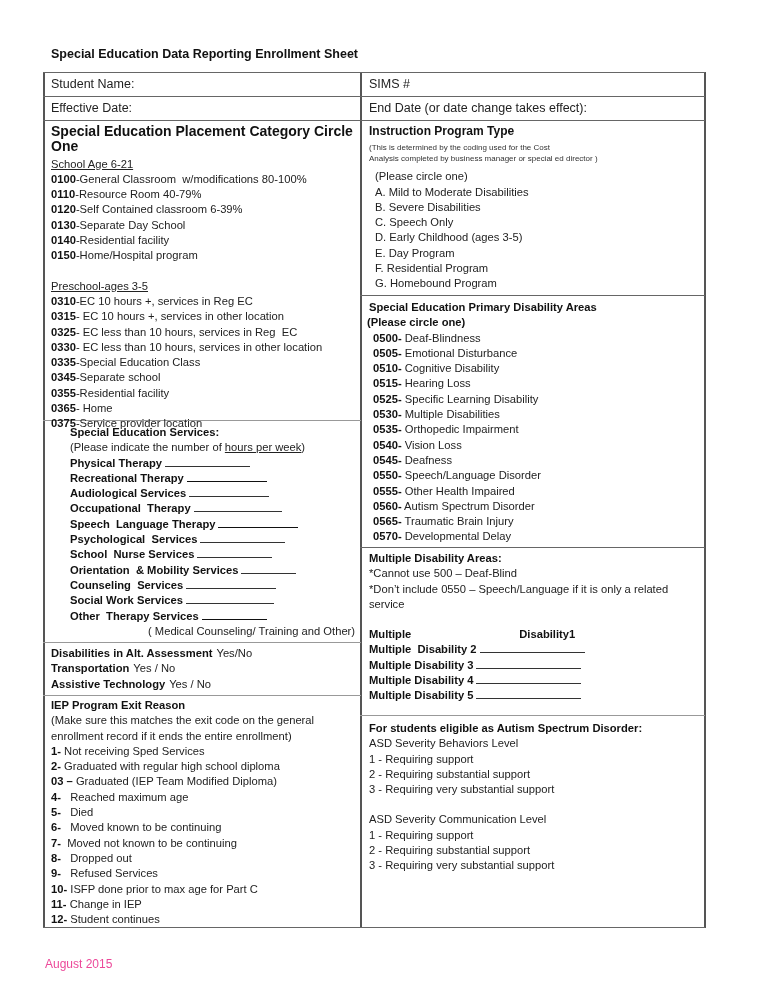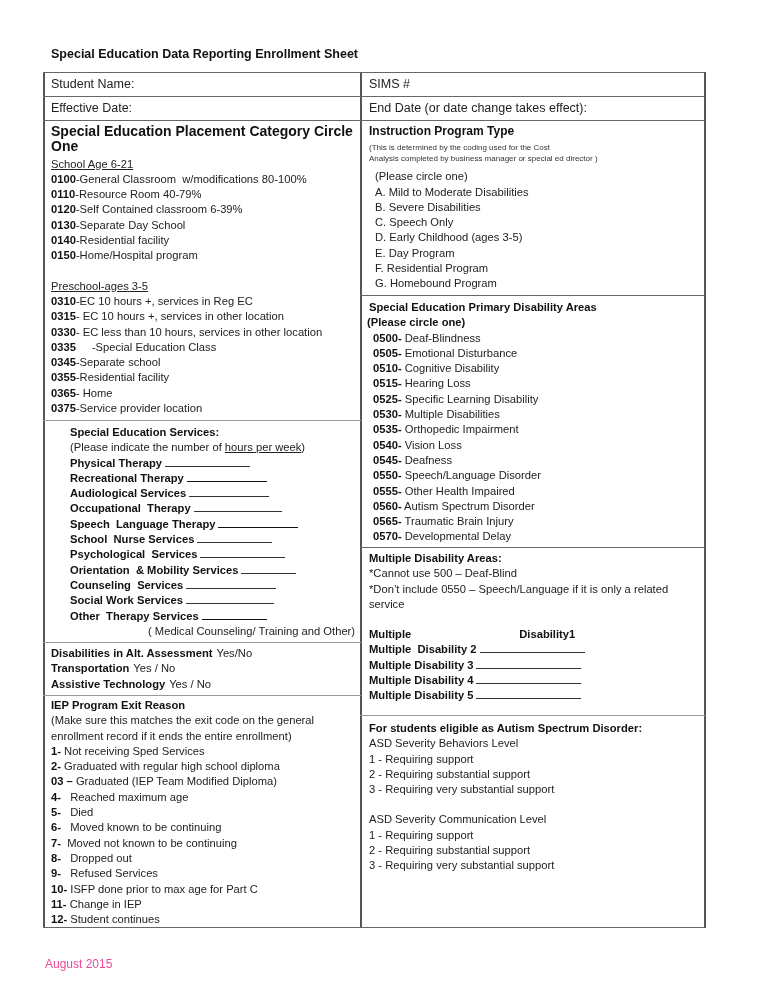--- a/index.html
+++ b/index.html
@@ -62,40 +62,41 @@
       <div class="row"><b>0120</b><span style="white-space: pre;">-Self Contained classroom 6-39%</span></div>
       <div class="row"><b>0130</b><span style="white-space: pre;">-Separate Day School</span></div>
       <div class="row"><b>0140</b><span style="white-space: pre;">-Residential facility</span></div>
       <div class="row"><b>0150</b><span style="white-space: pre;">-Home/Hospital program</span></div>
     </div>
   <div class="gap"></div>
   <div class="u row">Preschool-ages 3-5</div>
   <div id="preschool-list">
       <div class="row"><b>0310</b><span style="white-space: pre;">-EC 10 hours +, services in Reg EC</span></div>
       <div class="row"><b>0315</b><span style="white-space: pre;">- EC 10 hours +, services in other location</span></div>
+      <div class="row"><b>0325</b><span style="white-space: pre;">- EC less than 10 hours, services in Reg  EC</span></div>
       <div class="row"><b>0330</b><span style="white-space: pre;">- EC less than 10 hours, services in other location</span></div>
-      <div class="row"><b>0335</b><span style="white-space: pre; padding-left: 16px;">-Special Education Class</span></div>
+      <div class="row"><b>0335</b><span style="white-space: pre;">-Special Education Class</span></div>
       <div class="row"><b>0345</b><span style="white-space: pre;">-Separate school</span></div>
       <div class="row"><b>0355</b><span style="white-space: pre;">-Residential facility</span></div>
       <div class="row"><b>0365</b><span style="white-space: pre;">- Home</span></div>
       <div class="row"><b>0375</b><span style="white-space: pre;">-Service provider location</span></div>
     </div>
 </div>
 
 <div class="cell" style="left:44px; top:421px; width:316px; height:221px; padding-top:4px;margin-left:19px;">
   <div class="b row">Special Education Services:</div>
   <div class="row"><span>(Please indicate the number of </span><span class="u">hours per week</span><span>)</span></div>
   <div id="services-list">
       <div class="row b"><span style="white-space: pre;">Physical Therapy</span><span class="blank" style="width: 85px; margin-left: 3px;"></span></div>
       <div class="row b"><span style="white-space: pre;">Recreational Therapy</span><span class="blank thick" style="width: 80px; margin-left: 3px;"></span></div>
       <div class="row b"><span style="white-space: pre;">Audiological Services</span><span class="blank" style="width: 80px; margin-left: 3px;"></span></div>
       <div class="row b"><span style="white-space: pre;">Occupational  Therapy</span><span class="blank" style="width: 88px; margin-left: 3px;"></span></div>
       <div class="row b"><span style="white-space: pre;">Speech  Language Therapy</span><span class="blank thick" style="width: 80px; margin-left: 3px;"></span></div>
+      <div class="row b"><span style="white-space: pre;">Psychological  Services</span><span class="blank" style="width: 85px; margin-left: 3px;"></span></div>
       <div class="row b"><span style="white-space: pre;">School  Nurse Services</span><span class="blank" style="width: 75px; margin-left: 3px;"></span></div>
-      <div class="row b"><span style="white-space: pre;">Psychological  Services</span><span class="blank" style="width: 85px; margin-left: 3px;"></span></div>
       <div class="row b"><span style="white-space: pre;">Orientation  &amp; Mobility Services</span><span class="blank" style="width: 55px; margin-left: 3px;"></span></div>
       <div class="row b"><span style="white-space: pre;">Counseling  Services</span><span class="blank" style="width: 90px; margin-left: 3px;"></span></div>
       <div class="row b"><span style="white-space: pre;">Social Work Services</span><span class="blank" style="width: 88px; margin-left: 3px;"></span></div>
       <div class="row b"><span style="white-space: pre;">Other  Therapy Services</span><span class="blank thick" style="width: 65px; margin-left: 3px;"></span></div>
     </div>
   <div class="row" style="padding-left:78px;">( Medical Counseling/ Training and Other)</div>
 </div>
 
 <div class="cell" style="left:44px; top:643px; width:316px; height:52px; padding-top:3px;">
   <div id="participation-list">

